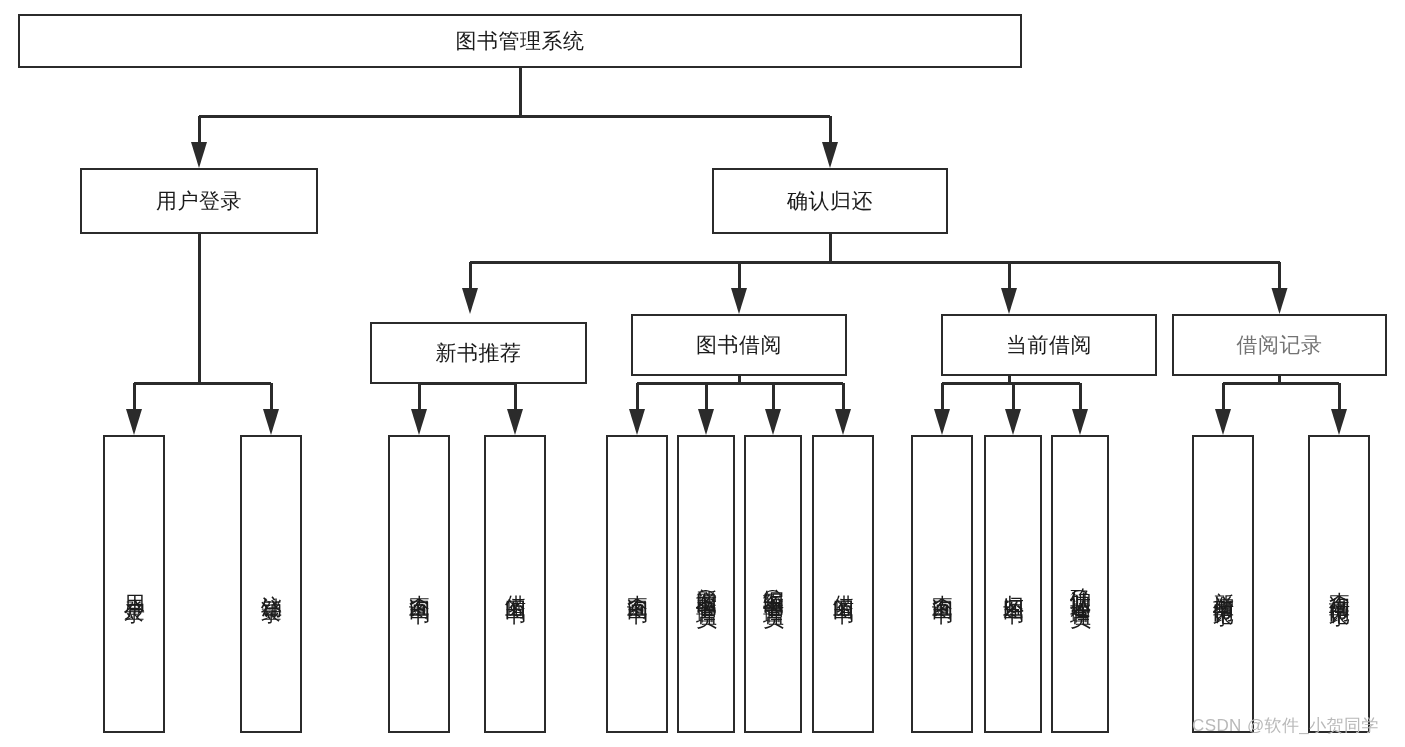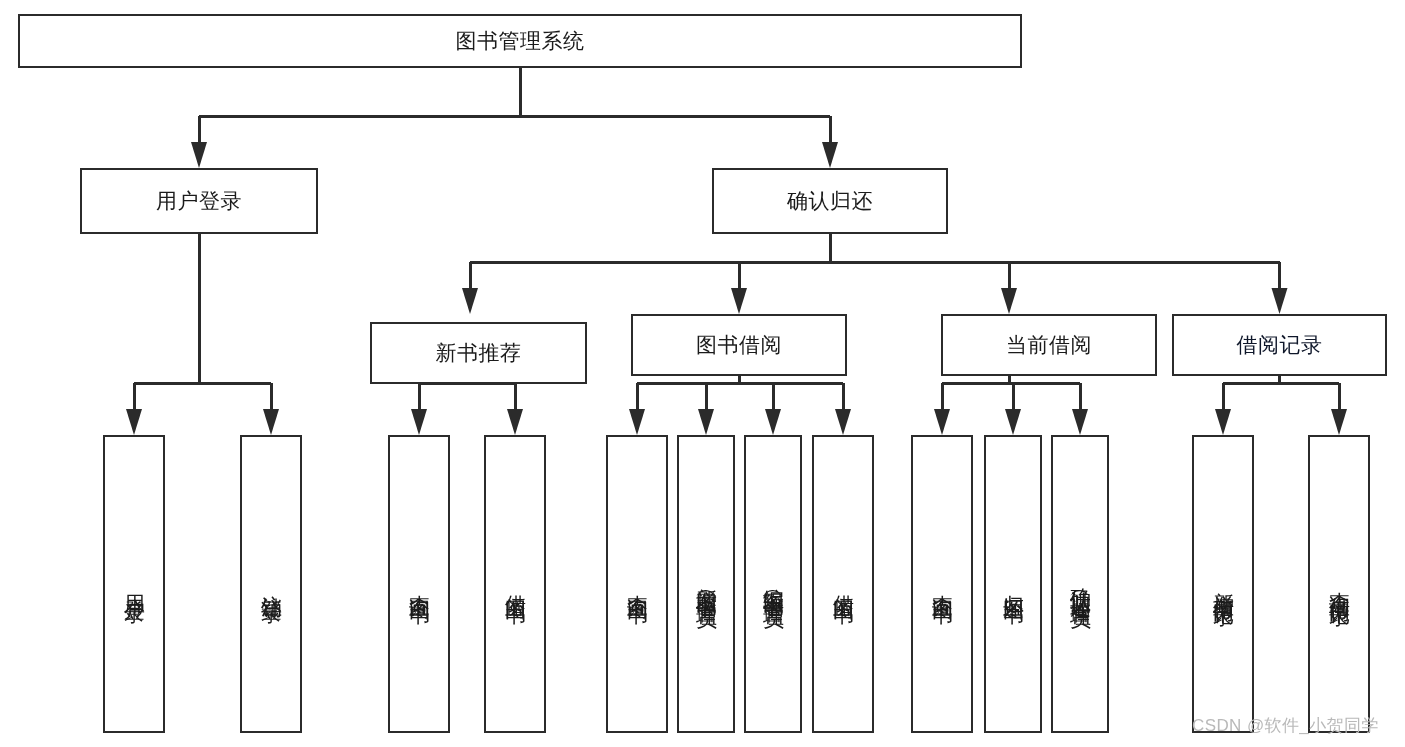--- a/index.html
+++ b/index.html
@@ -139,21 +139,21 @@
       <div class="node" style="left: 362px; top: 322px; width: 217px; height: 62px; background: rgb(255, 255, 255); border-color: rgb(43, 43, 43); margin-left: 8px;">
         <span class="label" style="color: rgb(27, 27, 27);">新书推荐</span>
       </div>
       <div class="node" style="left: 631px; top: 314px; width: 216px; height: 62px; background: rgb(255, 255, 255); border-color: rgb(43, 43, 43);">
         <span class="label" style="color: rgb(27, 27, 27);">图书借阅</span>
       </div>
       <div class="node" style="left: 901px; top: 314px; width: 216px; height: 62px; background: rgb(255, 255, 255); border-color: rgb(43, 43, 43); margin-left: 40px;">
         <span class="label" style="color: rgb(27, 27, 27);">当前借阅</span>
       </div>
       <div class="node" style="left: 1172px; top: 314px; width: 215px; height: 62px; background: rgb(255, 255, 255); border-color: rgb(43, 43, 43);">
-        <span class="label" style="color: #0f172a;">借阅记录</span>
+        <span class="label" style="color: #737373;">借阅记录</span>
       </div>
       <div class="node vertical" style="left: 103px; top: 435px; width: 62px; height: 298px; background: rgb(255, 255, 255); border-color: rgb(43, 43, 43);">
         <span class="label" style="color: rgb(27, 27, 27);">用户登录</span>
       </div>
       <div class="node vertical" style="left: 240px; top: 435px; width: 62px; height: 298px; background: rgb(255, 255, 255); border-color: rgb(43, 43, 43);">
         <span class="label" style="color: rgb(27, 27, 27);">注销登录</span>
       </div>
       <div class="node vertical" style="left: 388px; top: 435px; width: 62px; height: 298px; background: rgb(255, 255, 255); border-color: rgb(43, 43, 43);">
         <span class="label" style="color: rgb(27, 27, 27);">查询图书</span>
       </div>

